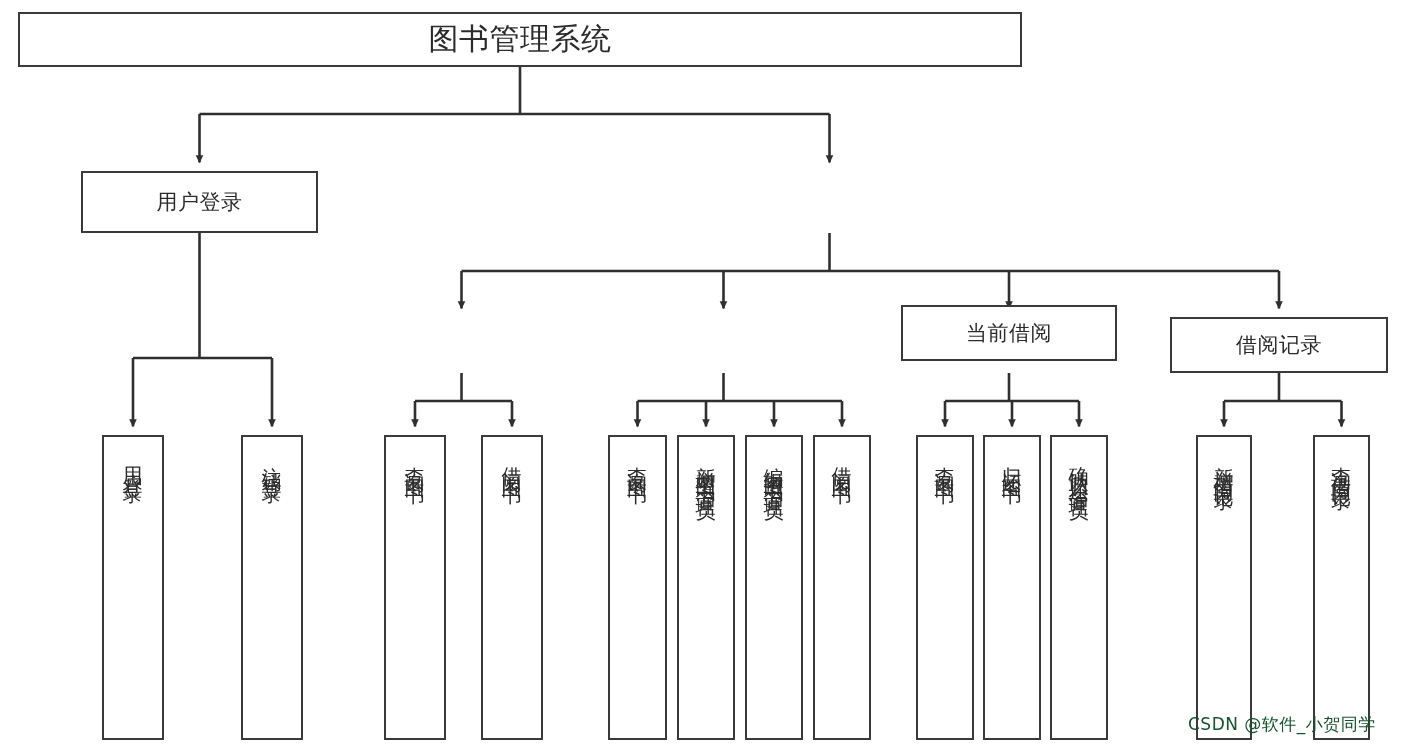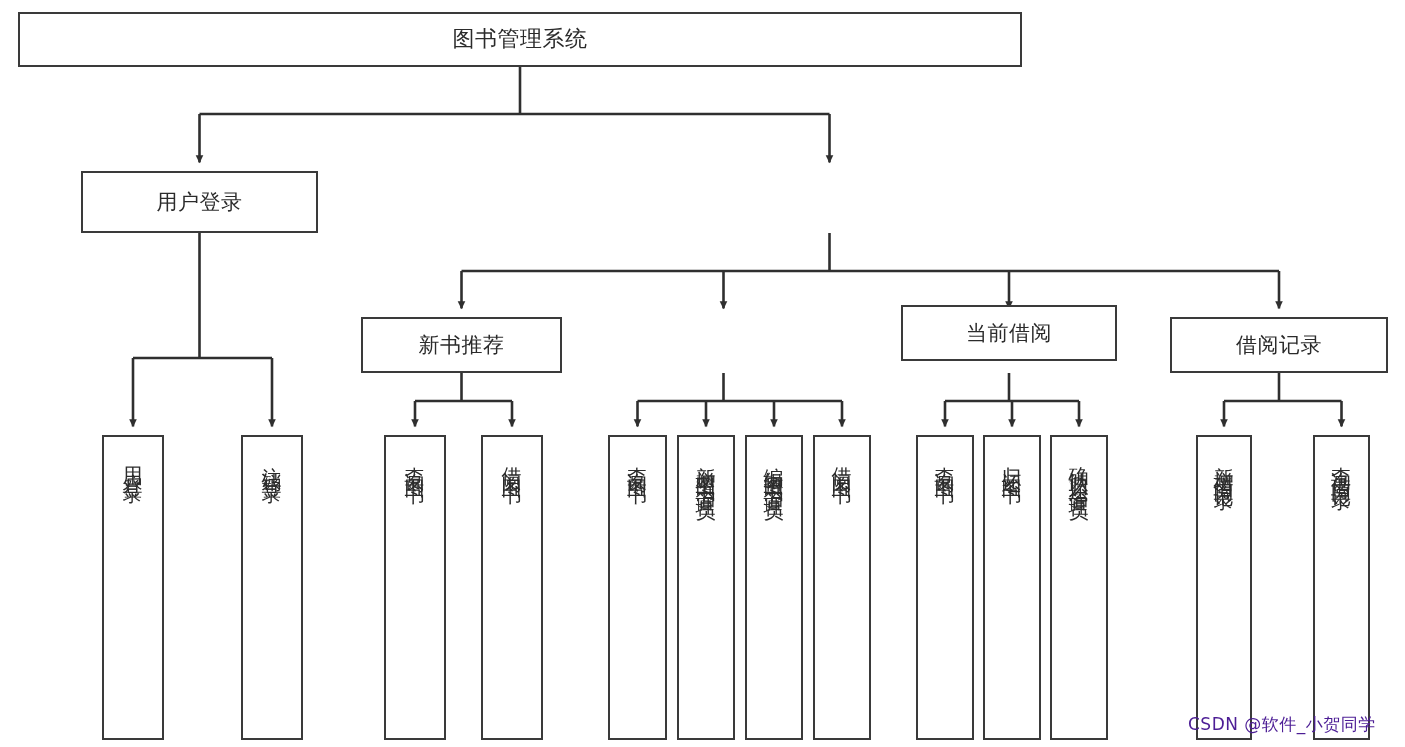--- a/index.html
+++ b/index.html
@@ -42,21 +42,21 @@
     line-height: 1.28;
     color: #2b2b2b;
     letter-spacing: 0.5px;
   }
   
   .node.horiz .node-label {
     font-size: 21px;
     white-space: nowrap;
   }
   .node.root .node-label {
-    font-size: 22px;
+    font-size: 30px;
   }
   
   .node.vert {
     align-items: flex-start;
     justify-content: center;
     padding-top: 14px;
   }
   .node.vert .node-label {
     writing-mode: vertical-rl;
     text-orientation: upright;
@@ -64,21 +64,21 @@
     line-height: 1.0;
     letter-spacing: 6px;
     white-space: nowrap;
   }
   .node.vert.tall-text .node-label {
     letter-spacing: 5px;
   }
   .watermark {
     position: absolute;
     font-size: 17px;
-    color: #4c1d95;
+    color: #14532d;
     white-space: nowrap;
     letter-spacing: 0.5px;
     user-select: none;
   }
 </style>
 </head>
 <body>
 
 <div id="diagram-root">
 
@@ -126,23 +126,20 @@
   </svg>
 
   <div class="node horiz root" style="left: 18px; top: 12px; width: 1004px; height: 55px;">
     <span class="node-label">图书管理系统</span>
   </div>
 
   <div class="node horiz lvl2" style="left: 81px; top: 171px; width: 237px; height: 62px;">
     <span class="node-label">用户登录</span>
   </div>
 
-  <div class="node horiz lvl3" style="left: 361px; top: 317px; width: 201px; height: 56px;">
-    <span class="node-label">新书推荐</span>
-  </div>
   <div class="node horiz lvl3" style="left: 901px; top: 305px; width: 216px; height: 56px;">
     <span class="node-label">当前借阅</span>
   </div>
   <div class="node horiz lvl3" style="left: 1170px; top: 317px; width: 218px; height: 56px;">
     <span class="node-label">借阅记录</span>
   </div>
 
   <div class="node vert" style="left: 102px; top: 435px; width: 62px; height: 305px;">
     <span class="node-label">用户登录</span>
   </div>

